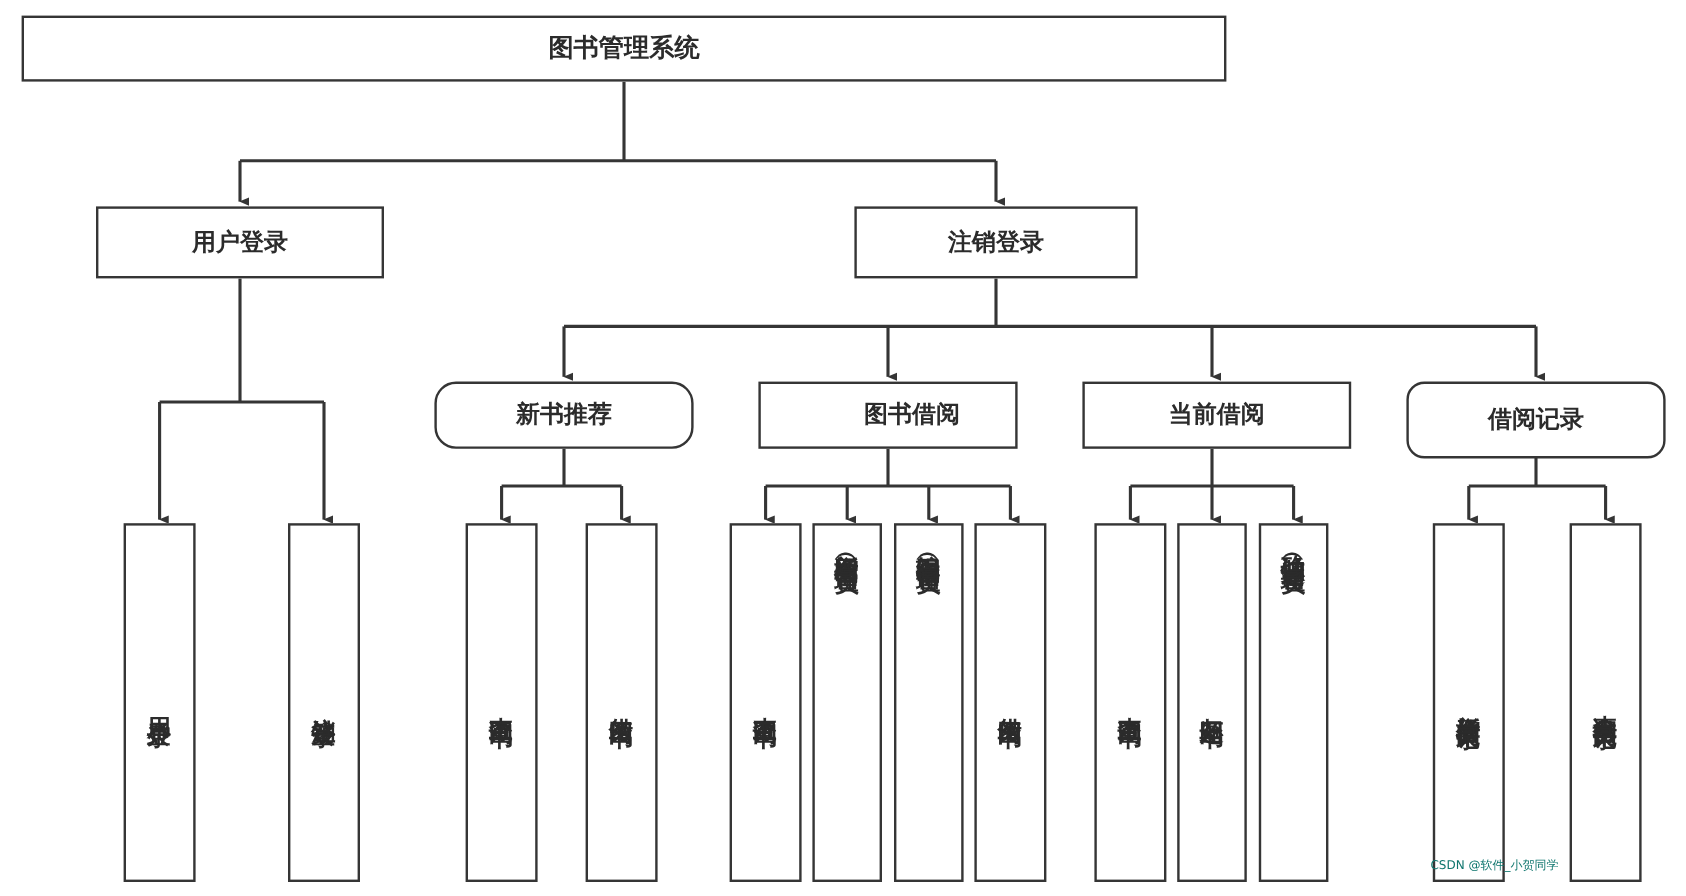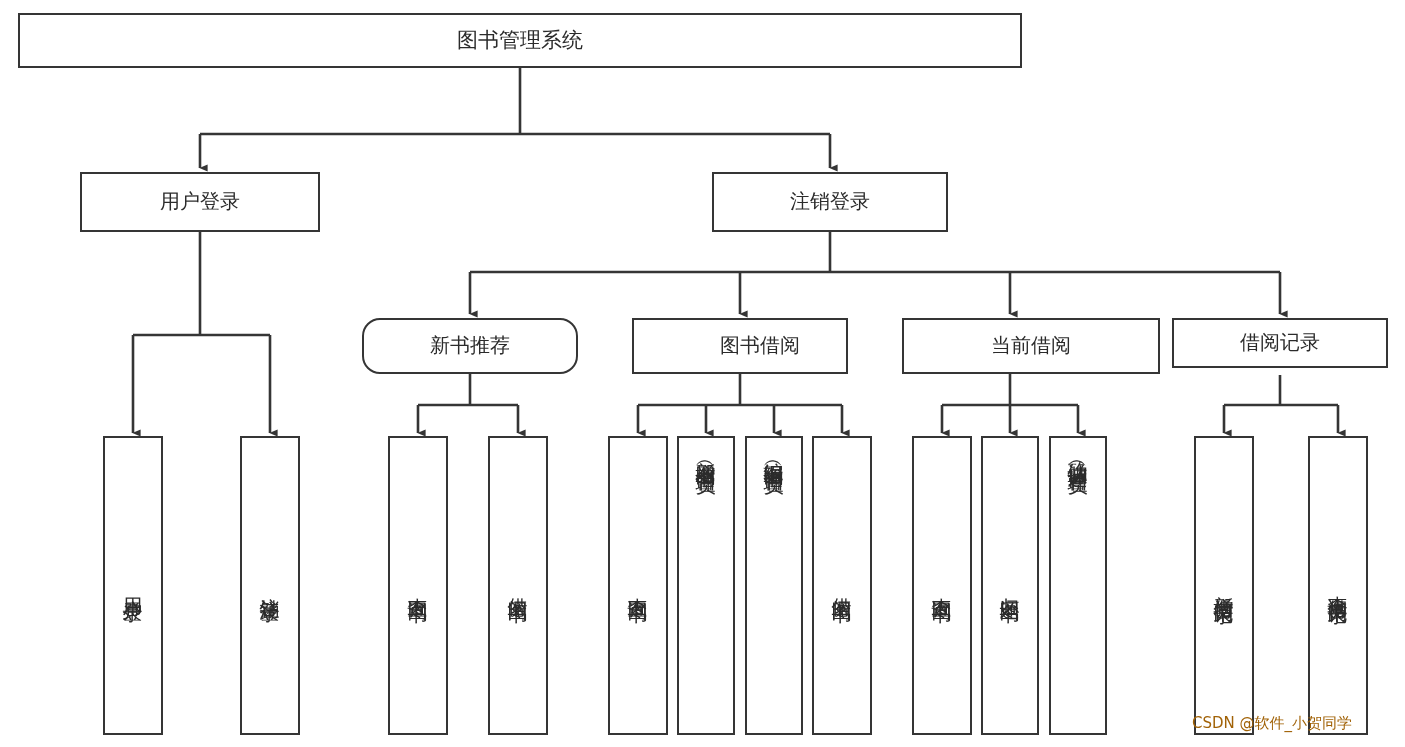--- a/index.html
+++ b/index.html
@@ -26,20 +26,21 @@
   }
   .node {
     position: absolute;
     box-sizing: border-box;
     background: #ffffff;
     border: 2px solid #353535;
     display: flex;
     align-items: center;
     justify-content: center;
     z-index: 2;
+    font-weight: bold;
   }
   .node-label {
     color: #2b2b2b;
     text-align: center;
     line-height: 1.18;
     white-space: nowrap;
   }
   .node.root .node-label { font-size: 21px; }
   .node.level2 .node-label { font-size: 20px; }
   .node.level3 .node-label { font-size: 20px; }
@@ -57,22 +58,22 @@
     height: auto;
   }
   .node.leaf.center-v {
     align-items: center;
     padding-top: 0;
   }
   #watermark {
     position: absolute;
     left: 1192px;
     top: 714px;
-    font-size: 15px;
-    color: #a16207;
+    font-size: 10px;
+    color: #0f766e;
     white-space: nowrap;
     z-index: 5;
     font-family: "DejaVu Sans", "Liberation Sans", sans-serif;
   }
 </style>
 </head>
 <body>
 
 <div id="diagram-root">
 
@@ -143,25 +144,25 @@
   </div>
 
   <div class="node level3" style="left:362px; top:318px; width:216px; height:56px;border-radius:18px;">
     <span class="node-label">新书推荐</span>
   </div>
 
   <div class="node level3" style="left:632px; top:318px; width:216px; height:56px;padding-left:40px;">
     <span class="node-label">图书借阅</span>
   </div>
 
-  <div class="node level3" style="left:902px; top:318px; width:258px; height:56px;">
+  <div class="node level3" style="left:902px; top:318px; width:224px; height:56px;">
     <span class="node-label">当前借阅</span>
   </div>
 
-  <div class="node level3" style="left:1172px; top:318px; width:216px; height:50px;">
+  <div class="node level3" style="left:1172px; top:318px; width:216px; height:64px;border-radius:15px;">
     <span class="node-label">借阅记录</span>
   </div>
 
   <div class="node leaf center-v" style="left:103px; top:436px; width:60px; height:299px;">
     <span class="node-label">用户登录</span>
   </div>
 
   <div class="node leaf center-v" style="left:240px; top:436px; width:60px; height:299px;">
     <span class="node-label">注销登录</span>
   </div>

